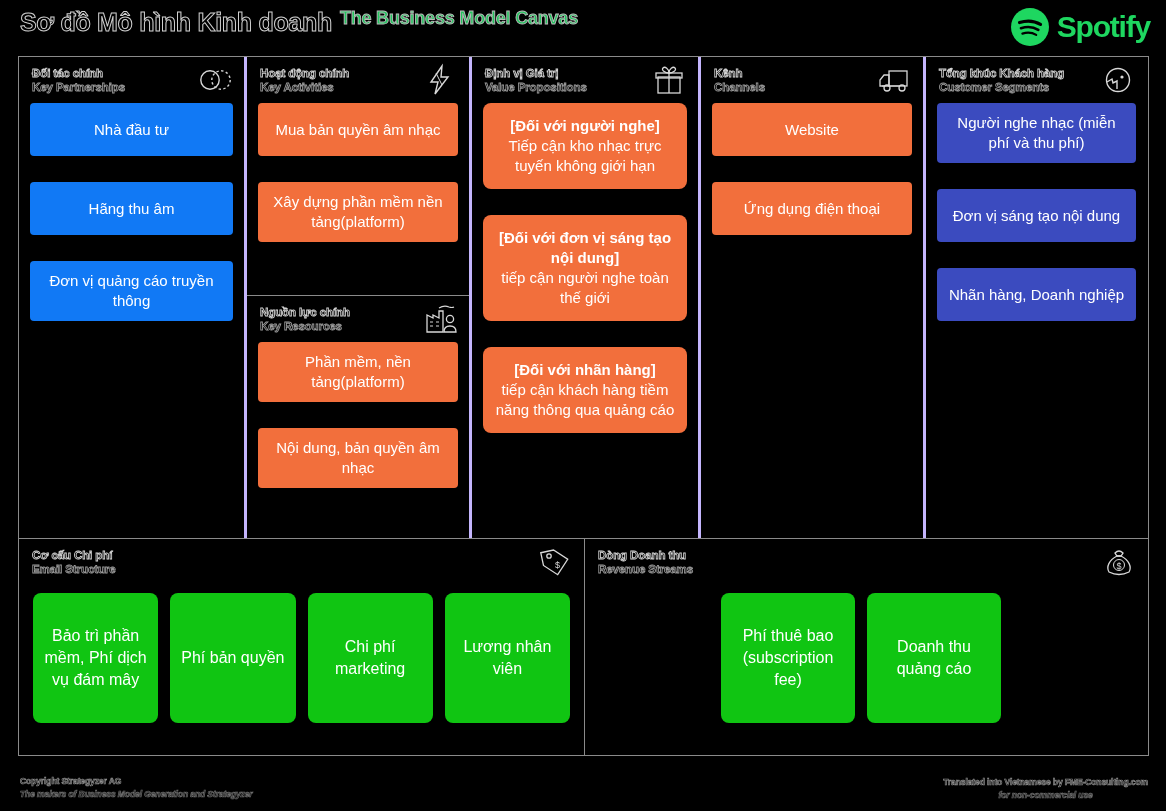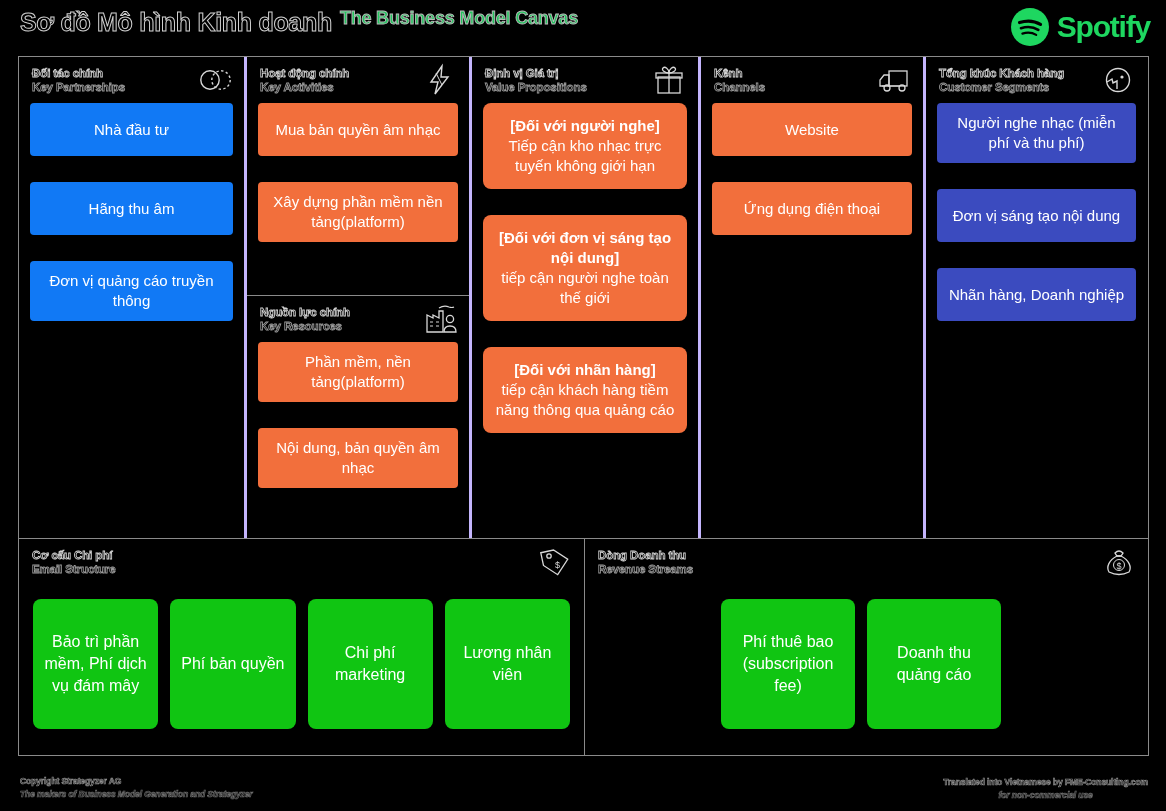--- a/index.html
+++ b/index.html
@@ -164,21 +164,21 @@
 
   .card.tall  { min-height: 53px; }
   .card.vp    { border-radius: 8px; padding: 13px 9px; }
   .card.vp b  { font-weight: bold; display: block; }
 
   
   .cards-h {
     display: flex;
     gap: 12px;
     padding: 0 14px;
-    margin-top: 14px;
+    margin-top: 8px;
   }
   .cards-h.rev { padding-left: 136px; }
   .card-sq {
     width: 134px;
     height: 130px;
     border-radius: 8px;
     background: #10C512;
     color: #ffffff;
     display: flex;
     align-items: center;

